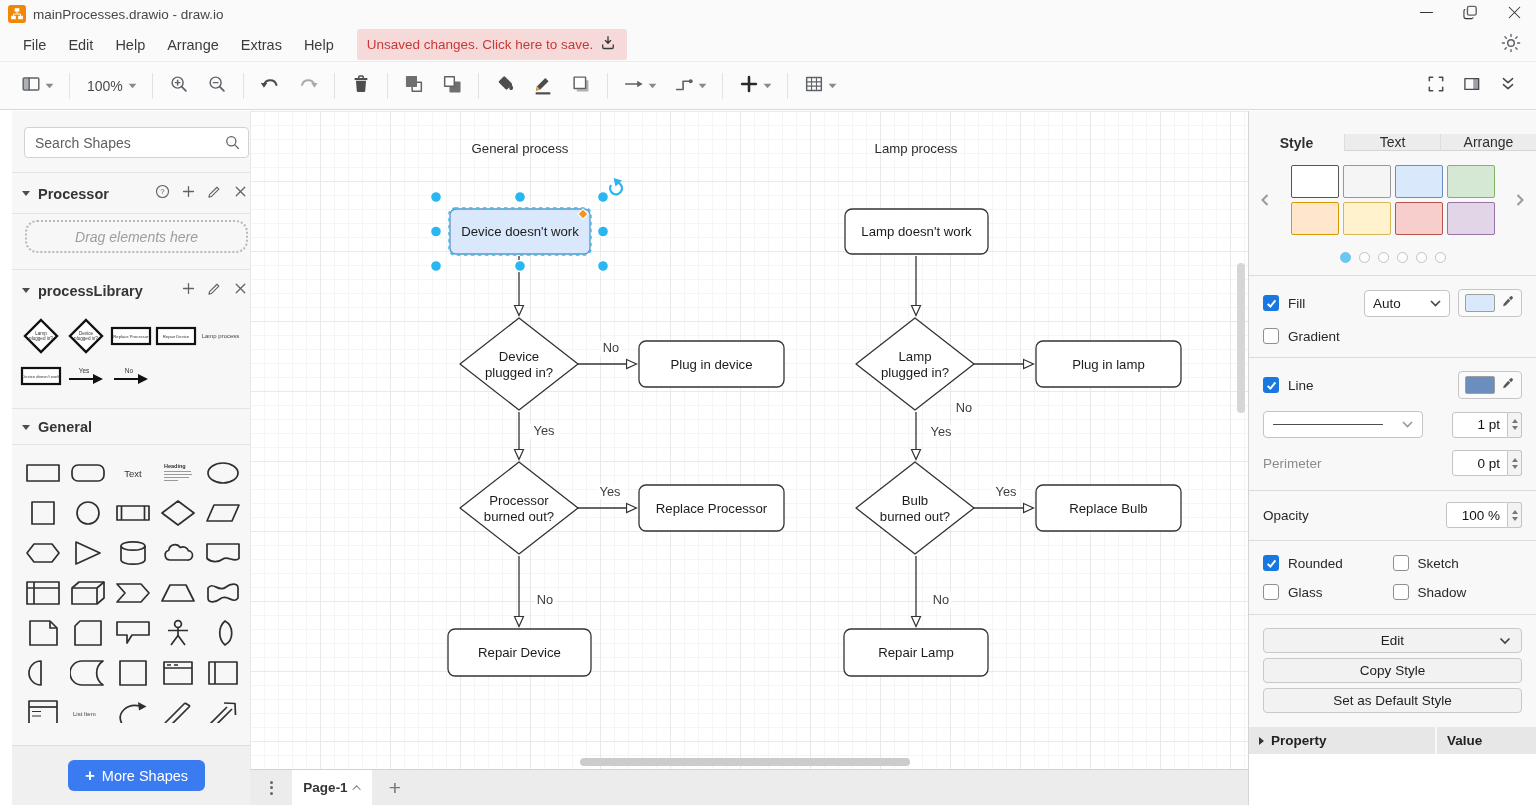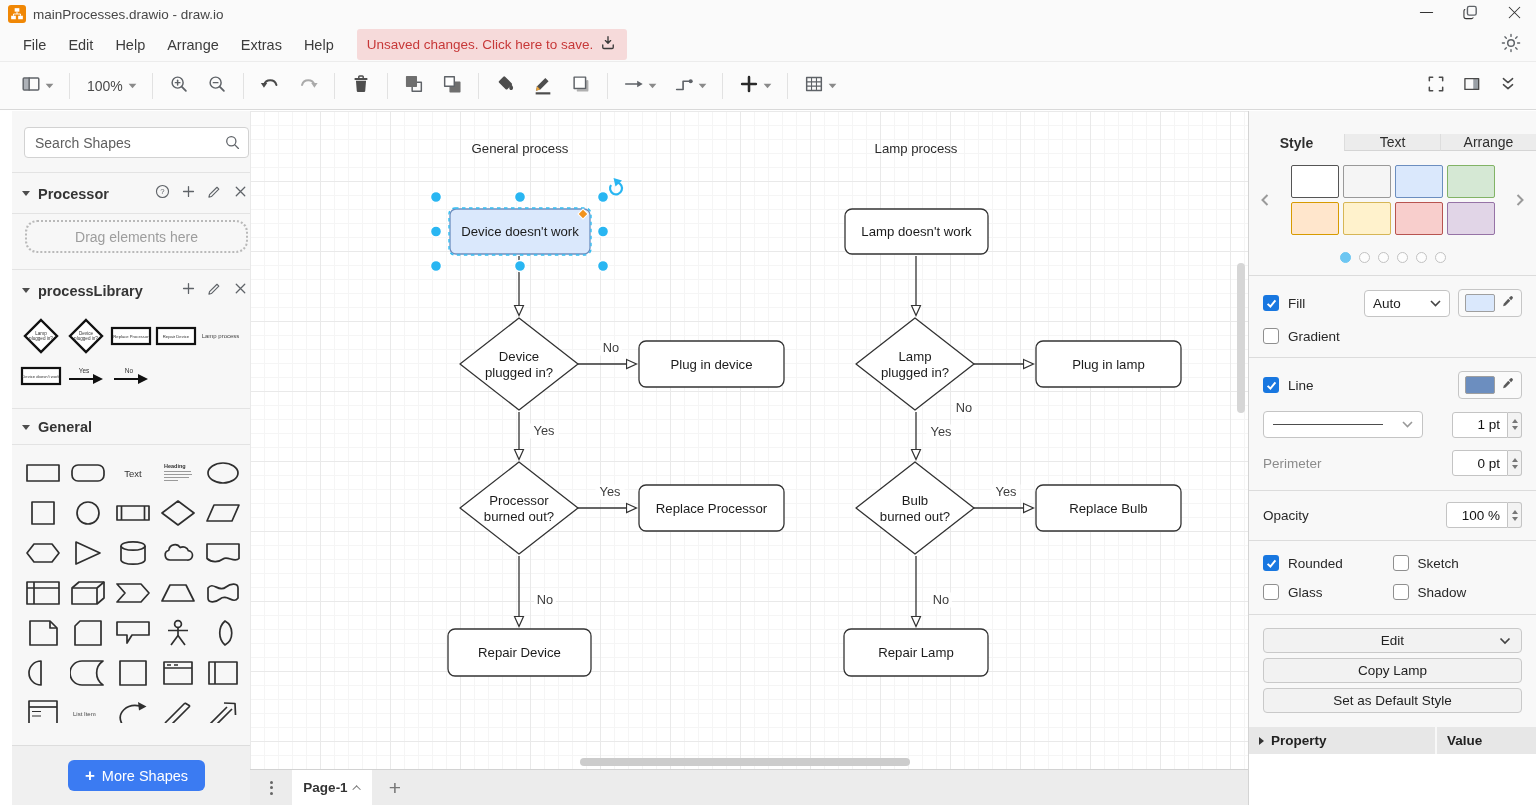--- a/index.html
+++ b/index.html
@@ -27,21 +27,21 @@
   #sidebar { position:absolute; left:12px; top:0; width:250px; height:100%; background:#f7f7f7; border-right:1px solid #e2e2e2; overflow:hidden; }
   #search-wrap { margin:16px 12px 14px 12px; position:relative; }
   #search-input { width:100%; height:31px; border:1px solid #d2d2d2; border-radius:4px; background:#fff; font-size:14px; color:#333; padding:0 30px 0 10px; outline:none; font-family:inherit; }
   #search-input::placeholder { color:#5f5f5f; }
   #search-icon { position:absolute; right:7px; top:6px; }
   .side-divider { height:1px; background:#e3e3e3; }
   .section-header { display:flex; align-items:center; padding:10px 12px 9px 10px; }
   .tri-down { width:0; height:0; border-left:4.5px solid transparent; border-right:4.5px solid transparent; border-top:5.5px solid #4d4d4d; margin-right:8px; }
   .section-title { font-size:14.5px; font-weight:600; color:#353535; flex:1; }
   .hdr-icons { display:flex; align-items:center; gap:9px; }
-  #scratch-drop { margin:6px 13px 16px 13px; border:2px dotted #b9b9b9; border-radius:12px; height:33px; display:flex; align-items:center; justify-content:center; color:#9d9d9d; font-size:14px; }
+  #scratch-drop { margin:6px 13px 16px 13px; border:2px dotted #b9b9b9; border-radius:12px; height:33px; display:flex; align-items:center; justify-content:center; color:#9d9d9d; font-size:14px;font-style:italic; }
   #library-rows { padding:6px 0 12px 6px; }
   .lib-row { display:flex; align-items:center; height:40px; }
   .lib-cell { width:45px; display:flex; align-items:center; justify-content:center; }
   .lib-text { font-size:6px; color:#444; }
   #general-grid { display:grid; grid-template-columns:repeat(5,45px); padding:8px 0 0 8px; height:278px; overflow:hidden; }
   .shape-cell { width:45px; height:40px; display:flex; align-items:center; justify-content:center; }
   #sidebar-footer { position:absolute; left:0; right:0; bottom:0; height:60px; background:#f0f0f0; border-top:1px solid #ddd; display:flex; align-items:center; justify-content:center; }
   #more-shapes-btn { background:#3b7bf2; color:#fff; border:none; border-radius:6px; height:31px; padding:0 17px; font-size:14.5px; font-family:inherit; display:flex; align-items:center; gap:7px; }
   #more-plus { font-size:17px; font-weight:bold; }
   #sidebar-scrollbar { position:absolute; right:1px; top:318px; width:7px; height:195px; background:#c9c9c9; border-radius:4px; }
@@ -887,21 +887,21 @@
       </div>
     <div class="panel-divider"></div>
 
     <div class="panel-btn" style="margin-top:13px">
       <span>Edit</span>
       <svg style="position:absolute;right:10px" width="12" height="8" viewBox="0 0 12 8">
           <path d="M1.5 1.5 L6 6 L10.5 1.5" fill="none" stroke="#444" stroke-width="1.7"></path>
         </svg>
     </div>
     <div class="panel-btn" style="margin-top:5px">
-      <span>Copy Lamp</span>
+      <span>Copy Style</span>
     </div>
     <div class="panel-btn" style="margin-top:5px">
       <span>Set as Default Style</span>
     </div>
 
     <div id="prop-header">
       <div class="prop-cell" id="prop-cell-left">
         <span class="tri-right"></span>
         <span>Property</span>
       </div>

